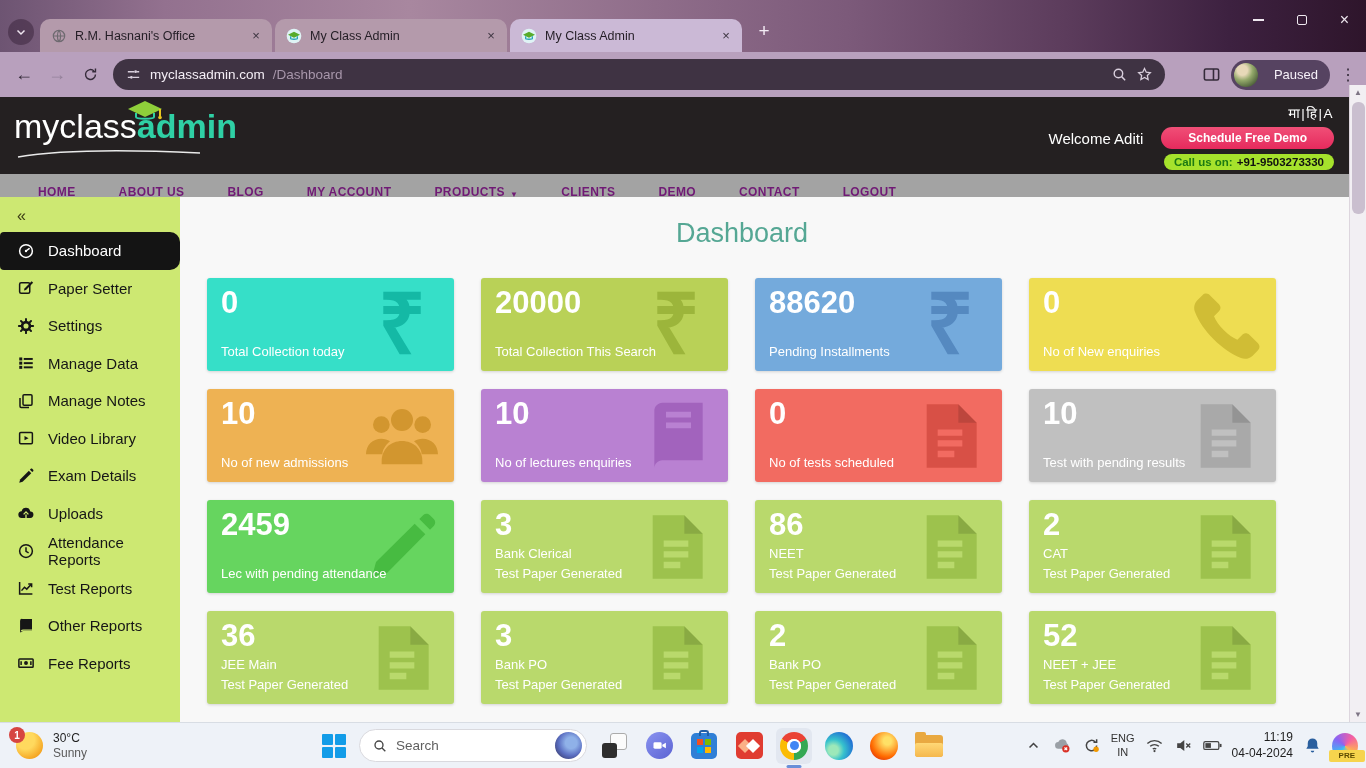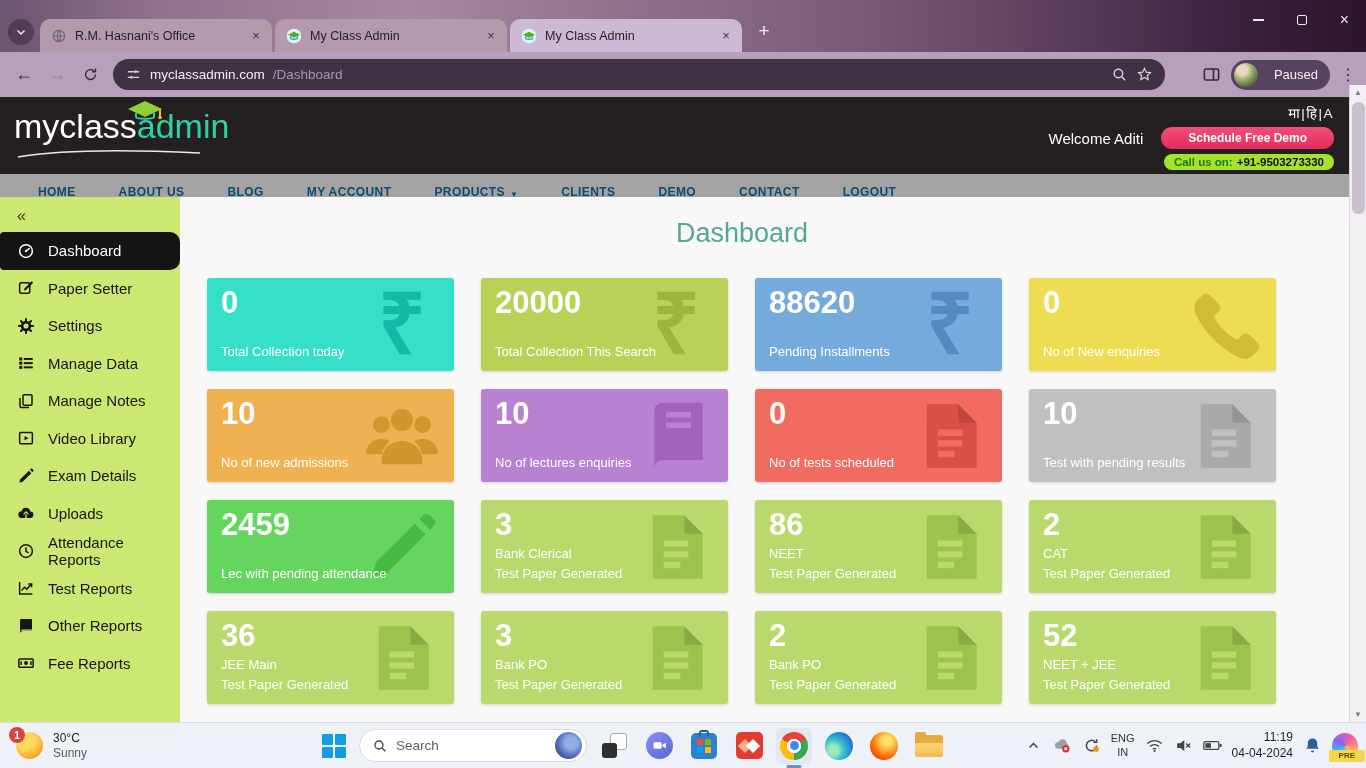--- a/index.html
+++ b/index.html
@@ -46,38 +46,38 @@
   .profile-pill{display:flex;align-items:center;gap:16px;background:#564361;border-radius:15px;height:30px;padding:3px 12px 3px 3px;}
   .avatar{width:24px;height:24px;border-radius:50%;
     background:radial-gradient(circle at 35% 30%,#e7d9b8 0 22%,#93a86a 45%,#55683f 75%,#33402a 100%);}
   .profile-label{color:#f6f1f8;font-size:13px;}
   .dots{color:#352b3a;font-size:16px;width:16px;text-align:center;}
 
   
   .site-header{position:relative;height:77px;background:var(--header-dark);}
   .logo{position:absolute;left:14px;top:11px;width:210px;}
   .logo-line{font-size:34px;line-height:1.1;color:#fff;letter-spacing:0;}
-  .logo-admin{color:#2fd0a5;}
+  .logo-admin{color:#2fd0a5;font-weight:bold;}
   .logo-cap{position:absolute;left:112px;top:-9px;width:38px;height:24px;}
   .logo-cap svg{width:100%;height:100%;}
   .logo-underline{position:absolute;left:2px;top:37px;width:186px;height:10px;}
   .logo-underline svg{width:100%;height:100%;}
   .header-right{position:absolute;right:32px;top:7px;display:flex;flex-direction:column;align-items:flex-end;gap:5px;}
   .lang{color:#fff;font-size:13.5px;letter-spacing:1.5px;}
   .hdr-row2{display:flex;align-items:center;gap:18px;}
   .welcome{color:#fff;font-size:15px;}
   .demo-btn{background:linear-gradient(#f04f77,var(--demo-pink));color:#fff;font-size:12px;font-weight:bold;
     padding:4px 27px;border-radius:12px;}
   .call-pill{background:var(--call-green);border-radius:10px;font-size:11.5px;padding:2px 10px;display:flex;gap:4px;align-items:center;}
   .call-label{color:#1c7a12;font-weight:bold;}
   .call-number{color:#101010;font-weight:bold;}
 
   
   .site-nav{height:35px;background:var(--nav-gray);display:flex;align-items:center;padding-left:38px;gap:43px;}
-  .nav-item{color:#0c4a6e;font-weight:bold;font-size:12px;letter-spacing:.4px;white-space:nowrap;display:flex;align-items:flex-end;}
+  .nav-item{color:#701a75;font-weight:bold;font-size:12px;letter-spacing:.4px;white-space:nowrap;display:flex;align-items:flex-end;}
   .nav-caret:not(:empty){margin-left:5px;font-size:8px;}
 
   
   .page-body{position:absolute;top:197px;left:0;right:0;bottom:46px;display:flex;background:#f8f8f8;overflow:hidden;}
   .sidebar{width:180px;background:var(--sidebar-green);--side-bg:var(--sidebar-green);flex:none;overflow:hidden;}
   .collapse{margin:10px 0 7px 17px;font-size:16px;color:#3b3b14;}
   .side-item{display:flex;align-items:center;gap:13px;height:37.5px;padding-left:17px;font-size:15px;color:#161616;
     border-radius:4px 10px 10px 4px;}
   .side-item.active{background:#141414;color:#fff;}
   .side-icon{width:18px;height:18px;flex:none;}

